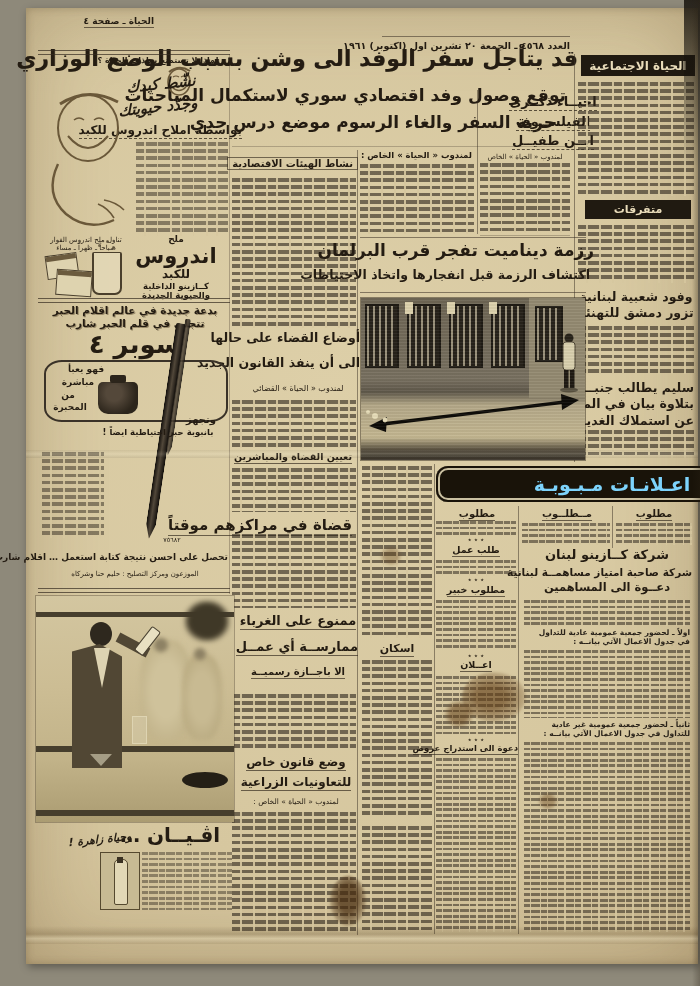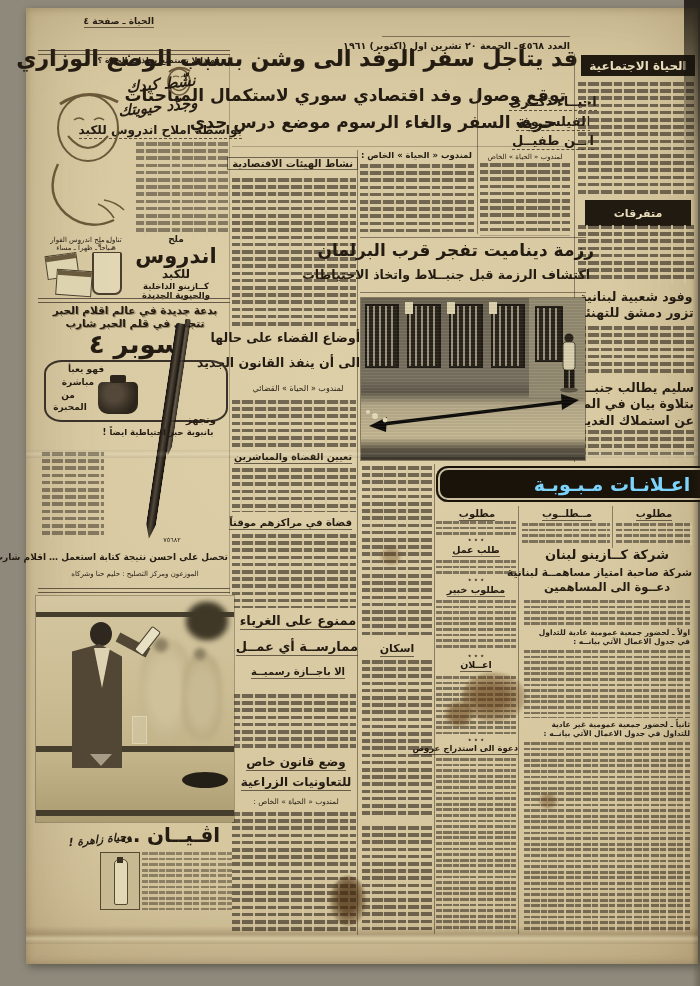--- a/index.html
+++ b/index.html
@@ -100,37 +100,37 @@
   <span class="uld">الفيلســوف</span><br>
   <span class="uld">ابــن طفيــل</span>
 </div>
 <div class="h" style="left:480px;top:153px;width:90px;font-size:7px;font-weight:normal">لمندوب « الحياة » الخاص</div>
 <div class="tx" style="left:480px;top:163px;width:90px;height:70px"></div>
 <div class="hr" style="left:480px;top:235px;width:90px;opacity:.5"></div>
 
 <div class="vr" style="left:574px;top:54px;height:408px"></div>
 <div class="hdrbox" style="left:582px;top:56px;width:112px;height:19px;font-size:12px">الحياة الاجتماعية</div>
 <div class="tx" style="left:578px;top:82px;width:116px;height:114px"></div>
-<div class="hdrbox" style="left:586px;top:201px;width:104px;height:24px;font-size:11px">متفرقات</div>
+<div class="hdrbox" style="left:586px;top:201px;width:104px;height:17px;font-size:11px">متفرقات</div>
 <div class="tx" style="left:578px;top:225px;width:116px;height:58px"></div>
 <div class="h" style="left:578px;top:289px;width:116px;font-size:12.5px;line-height:1.3">
   <span>وفود شعبية لبنانية</span><br>
   <span>تزور دمشق للتهنئة</span>
 </div>
 <div class="tx" style="left:578px;top:326px;width:116px;height:48px"></div>
 <div class="h" style="left:578px;top:380px;width:116px;font-size:12.5px;line-height:1.3">
   <span>سليم يطالب جنبــلاط</span><br>
   <span>بتلاوة بيان في المجلس</span><br>
   <span>عن استملاك الغديــر</span>
 </div>
 <div class="tx" style="left:578px;top:430px;width:116px;height:28px"></div>
 
 <div class="hr" style="left:360px;top:237px;width:226px"></div>
 <div class="h" style="left:350px;top:241px;width:244px;font-size:17px">رزمة ديناميت تفجر قرب البرلمان</div>
-<div class="h" style="left:354px;top:268px;width:236px;font-size:12.5px">اكتشاف الرزمة قبل جنبــلاط واتخاذ الاحتياطات</div>
+<div class="h" style="left:354px;top:268px;width:236px;font-size:12.5px">اكتشاف الرزمة قبل انفجارها واتخاذ الاحتياطات</div>
 <div class="hr" style="left:360px;top:292px;width:226px"></div>
 
 <div id="dphoto">
   <div class="win" style="left:6px"></div>
   <div class="win" style="left:48px"></div>
   <div class="win" style="left:90px"></div>
   <div class="win" style="left:132px"></div>
   <div class="plaque" style="left:44px"></div>
   <div class="plaque" style="left:86px"></div>
   <div class="plaque" style="left:128px"></div>
@@ -151,21 +151,21 @@
   </svg>
 </div>
 
 <div class="vr" style="left:357px;top:150px;height:785px"></div>
 <div class="h" style="left:236px;top:331px;width:124px;font-size:12.5px">أوضاع القضاء على حالها</div>
 <div class="h" style="left:236px;top:356px;width:124px;font-size:12.5px">الى أن ينفذ القانون الجديد</div>
 <div class="h" style="left:236px;top:384px;width:124px;font-size:8px;font-weight:normal">لمندوب « الحياة » القضائي</div>
 <div class="tx" style="left:232px;top:400px;width:124px;height:48px"></div>
 <div class="h" style="left:240px;top:452px;width:112px;font-size:9.5px"><span class="ul">تعيين القضاة والمباشرين</span></div>
 <div class="tx" style="left:232px;top:468px;width:124px;height:44px"></div>
-<div class="h" style="left:240px;top:517px;width:112px;font-size:10px"><span class="ul">قضاة في مراكزهم موقتاً</span></div>
+<div class="h" style="left:240px;top:517px;width:112px;font-size:15px"><span class="ul">قضاة في مراكزهم موقتاً</span></div>
 <div class="tx" style="left:232px;top:534px;width:124px;height:74px"></div>
 <div class="h" style="left:238px;top:614px;width:120px;font-size:13px"><span class="ul">ممنوع على الغرباء</span></div>
 <div class="h" style="left:238px;top:640px;width:120px;font-size:13px"><span class="ul">ممارســة أي عمــل</span></div>
 <div class="h" style="left:238px;top:666px;width:120px;font-size:10px"><span class="ul">الا باجــازة رسميــة</span></div>
 <div class="tx" style="left:232px;top:694px;width:124px;height:56px"></div>
 <div class="h" style="left:240px;top:756px;width:112px;font-size:12px"><span class="ul">وضع قانون خاص</span></div>
 <div class="h" style="left:240px;top:776px;width:112px;font-size:12px"><span class="ul">للتعاونيات الزراعية</span></div>
 <div class="h" style="left:240px;top:798px;width:112px;font-size:7.5px;font-weight:normal">لمندوب « الحياة » الخاص :</div>
 <div class="tx" style="left:232px;top:812px;width:124px;height:120px"></div>
 

